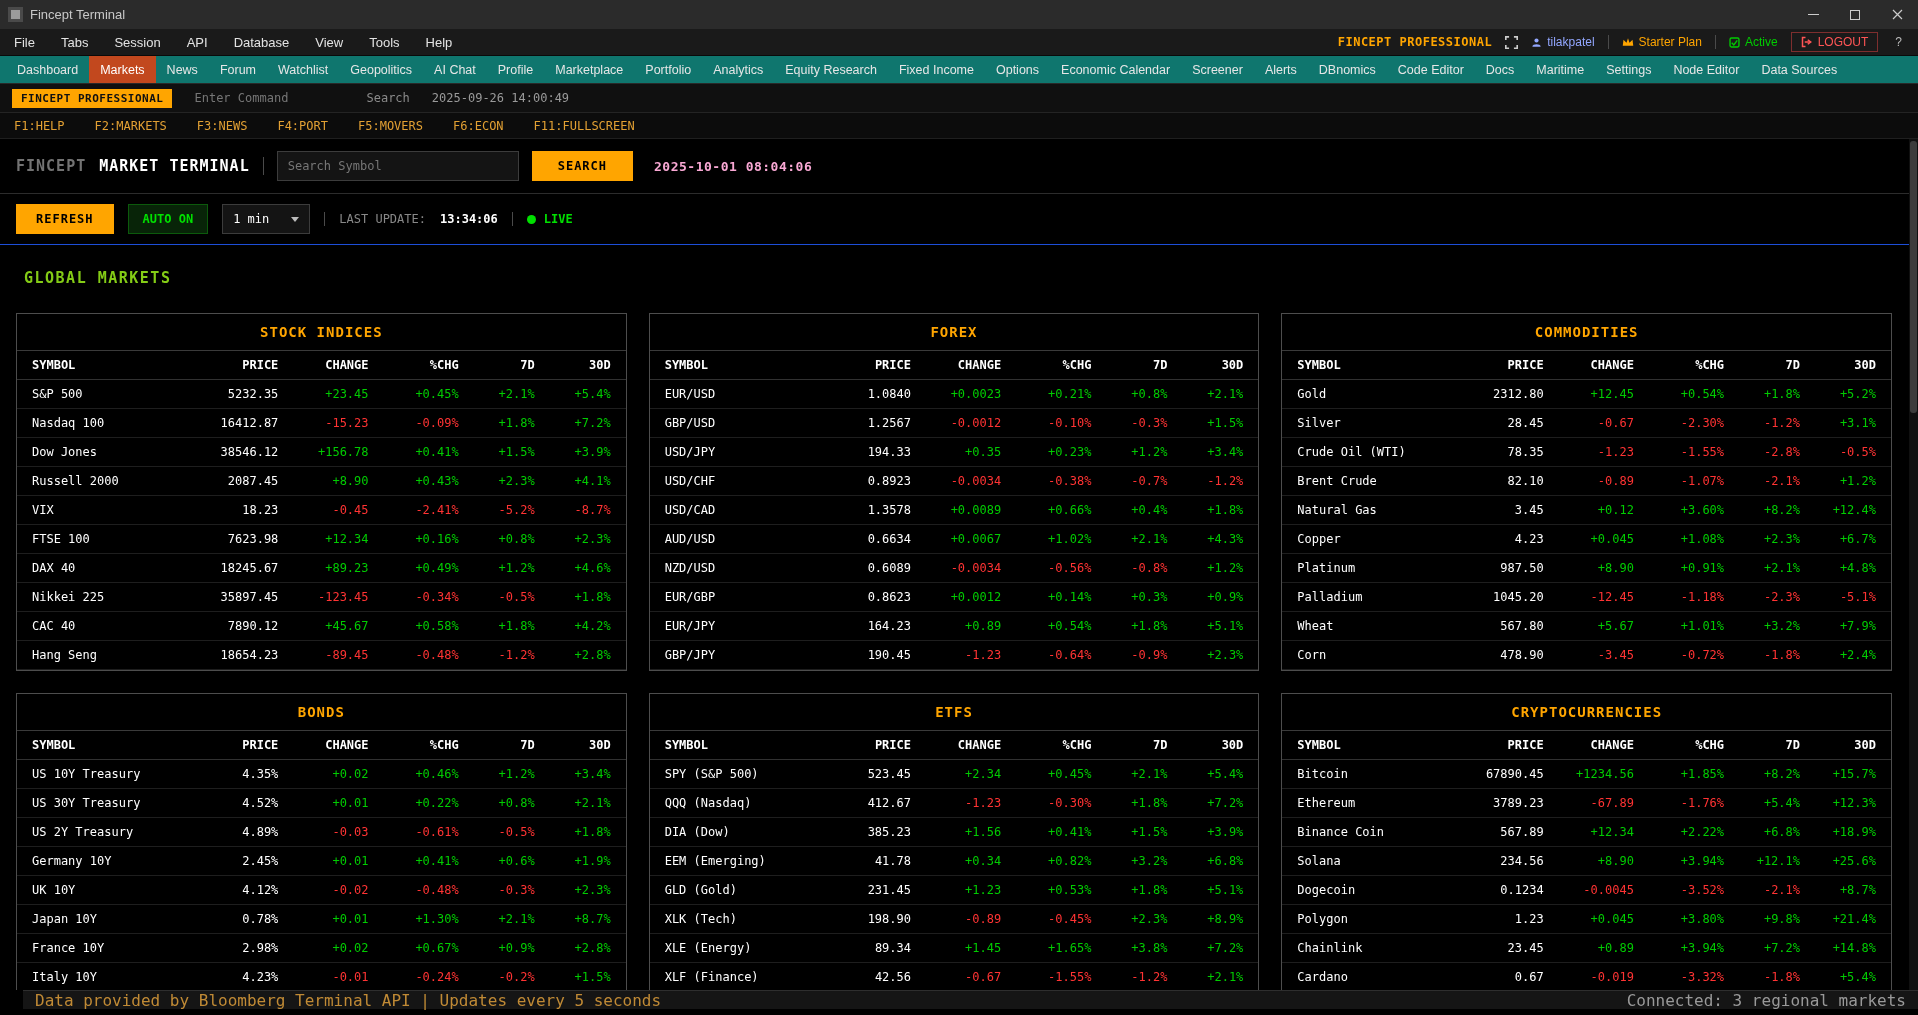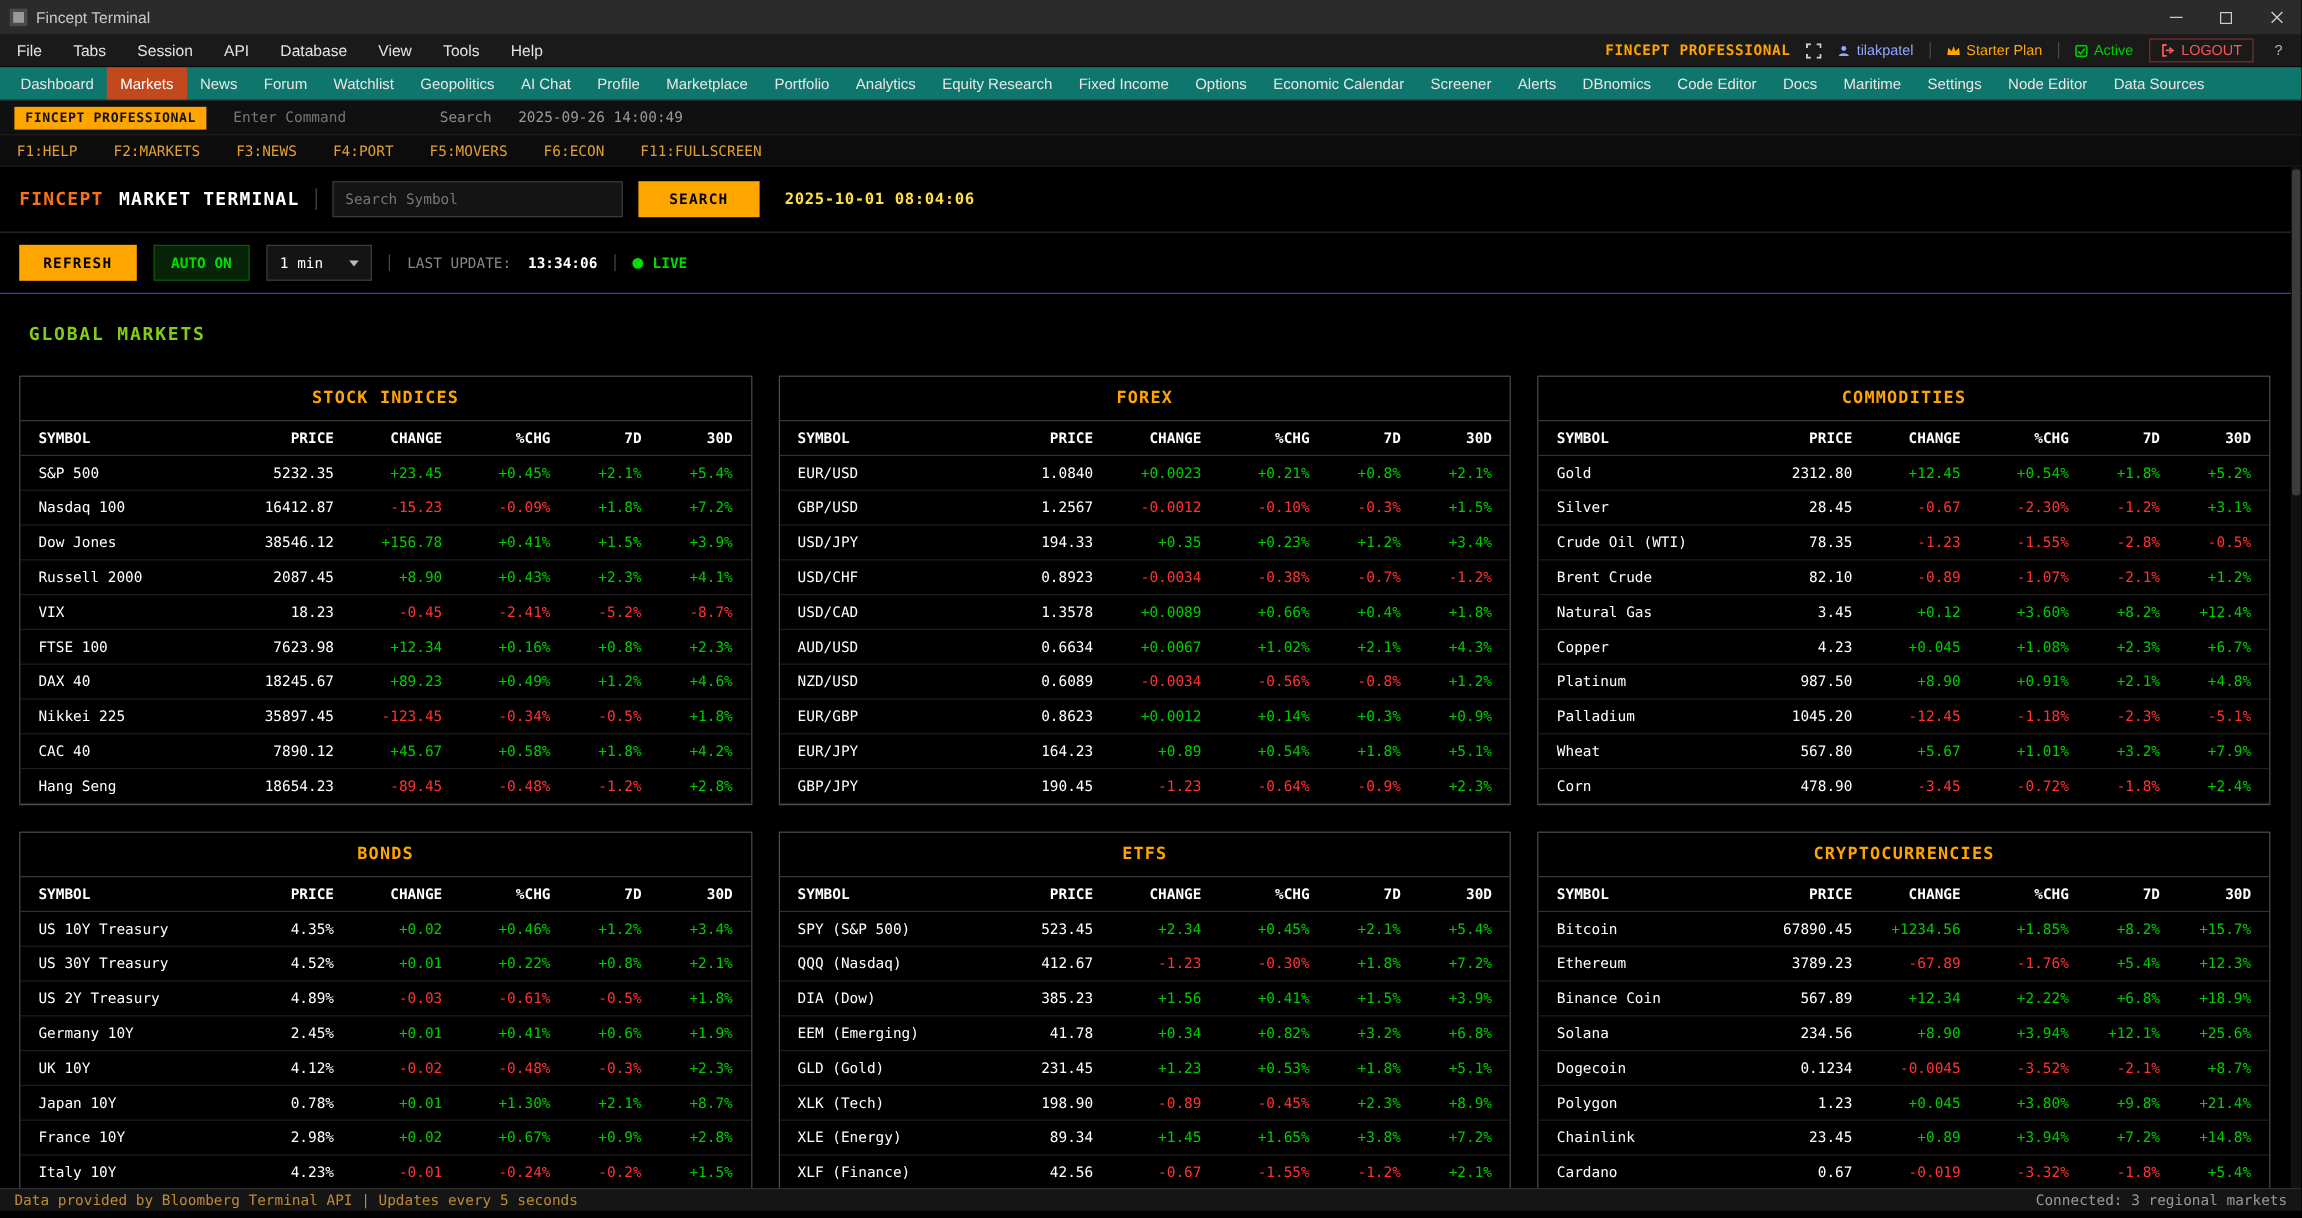--- a/index.html
+++ b/index.html
@@ -61,29 +61,29 @@
   
   .fnbar {
     height: 26px; background: #0c0c0c; border-bottom: 1px solid #1f1f1f;
     display: flex; align-items: center; gap: 30px; padding: 0 14px; font-size: 12px;
   }
   .fn-key { color: #e2a033; cursor: default; }
   
   .main { position: relative; height: 851px; background: #000; overflow: hidden; }
   .term-header { display: flex; align-items: center; gap: 13px; padding: 12px 16px;
                  border-bottom: 1px solid #2c2c2c; }
-  .brand { color: #f97316; font-weight: bold; font-size: 15px; letter-spacing: 1px; }
+  .brand { color: #737373; font-weight: bold; font-size: 15px; letter-spacing: 1px; }
   .brand2 { color: #fff; font-weight: bold; font-size: 15px; letter-spacing: 1px; }
   .sym-input { background: #141414; border: 1px solid #3c3c3c; color: #ddd;
                padding: 7px 10px; width: 242px; font-family: inherit; font-size: 12px; }
   .sym-input::placeholder { color: #767676; }
   .btn-orange { background: #FFA500; color: #000; font-weight: bold; border: none;
                 padding: 8px 20px; font-size: 12px; letter-spacing: 1px;
                 font-family: inherit; cursor: pointer; }
-  .hdr-ts { color: #fde047; font-weight: bold; font-size: 13px; margin-left: 8px; letter-spacing: .5px; }
+  .hdr-ts { color: #f9a8d4; font-weight: bold; font-size: 13px; margin-left: 8px; letter-spacing: .5px; }
   .controls { display: flex; align-items: center; gap: 14px; padding: 10px 16px;
               border-bottom: 1px solid #1d4ed8; }
   .btn-auto { background: #082408; color: #00e000; border: 1px solid #0c5a0c;
               font-weight: bold; padding: 7px 14px; font-size: 12px;
               font-family: inherit; cursor: pointer; }
   .select { background: #141414; border: 1px solid #3c3c3c; color: #fff; padding: 7px 10px;
             display: flex; align-items: center; gap: 22px; font-size: 12px; cursor: pointer; }
   .chev { width: 0; height: 0; border-left: 4px solid transparent;
           border-right: 4px solid transparent; border-top: 5px solid #bbb; }
   .muted { color: #888; font-size: 12px; }
@@ -108,21 +108,21 @@
   .num { text-align: right; }
   .pos { color: #00cc00; }
   .neg { color: #ff3333; }
   
   .scrollbar { position: absolute; top: 0; right: 0; width: 9px; height: 100%; background: #101010; }
   .scroll-thumb { position: absolute; top: 2px; left: 1px; width: 7px; height: 272px;
                   background: #3c3c3c; border-radius: 3px; }
   
   .statusbar { height: 19px; background: #151515; border-top: 1px solid #2e2e2e;
                display: flex; justify-content: space-between; align-items: center;
-               padding: 0 12px; font-size: 12px; }
+               padding: 0 12px; font-size: 16px; margin-left: 23px; }
   .sb-left { color: #c08a35; }
   .sb-right { color: #999; }
 </style>
 </head>
 <body>
 
 <div class="titlebar">
   <div class="tb-left">
     <span style="display:flex">
       <svg width="15" height="15" viewBox="0 0 15 15">

